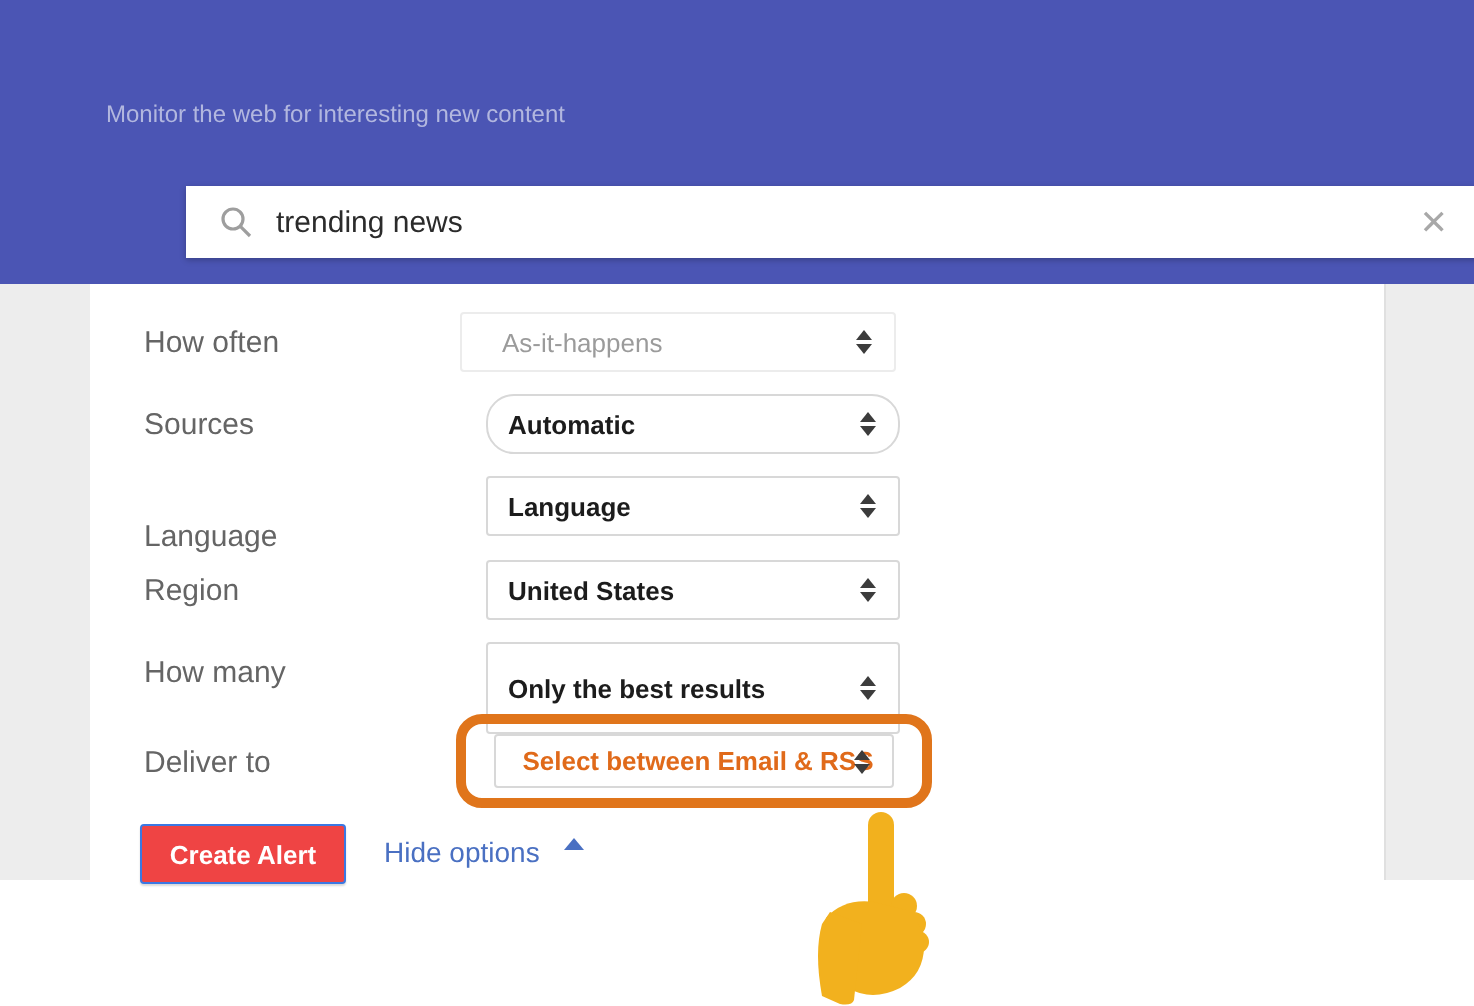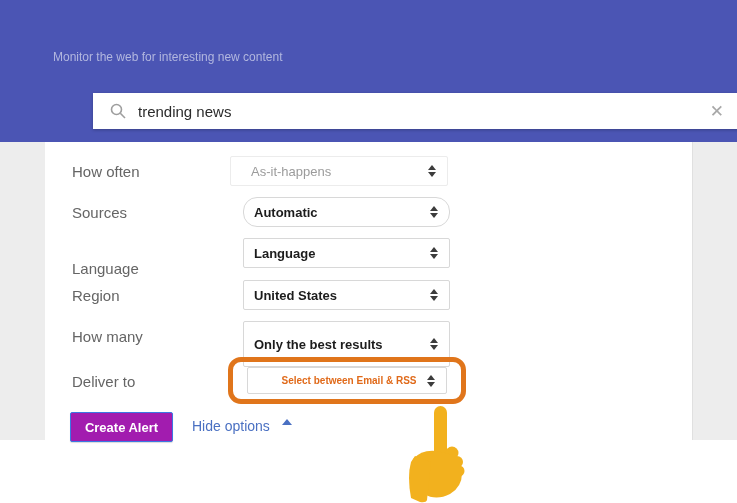--- a/index.html
+++ b/index.html
@@ -35,32 +35,32 @@
     display:flex;align-items:center;box-sizing:border-box;cursor:pointer;
   }
   .dd1{left:230px;top:156px;width:218px;height:30px;border-color:#ececec;}
   .dd2{left:243px;top:197px;width:207px;height:30px;border-radius:14px;}
   .dd3{left:243px;top:238px;width:207px;height:30px;}
   .dd4{left:243px;top:280px;width:207px;height:30px;}
   .dd5{left:243px;top:321px;width:207px;height:46px;}
   .dd6{left:247px;top:367px;width:200px;height:27px;z-index:2;}
   .ddval{font-size:13px;font-weight:700;color:#1c1c1c;padding-left:10px;white-space:nowrap;}
   .dd1 .ddval{font-weight:400;color:#9b9b9b;padding-left:20px;}
-  .dd6 .ddval{flex:1;text-align:center;color:#E06A1A;padding-left:6px;padding-right:2px;font-size:10px;}
+  .dd6 .ddval{flex:1;text-align:center;color:#E06A1A;padding-left:6px;padding-right:2px;font-size:13px;}
   .stepper{position:absolute;right:11px;top:50%;transform:translateY(-50%);display:flex;flex-direction:column;align-items:center;}
   .stepper .up{width:0;height:0;border-left:4px solid transparent;border-right:4px solid transparent;border-bottom:5px solid #3c3c3c;margin-bottom:2px;}
   .stepper .dn{width:0;height:0;border-left:4px solid transparent;border-right:4px solid transparent;border-top:5px solid #3c3c3c;}
   
   .highlight-ring{
     position:absolute;left:228px;top:357px;width:238px;height:47px;box-sizing:border-box;
     border:5px solid #E0751B;border-radius:13px;z-index:1;pointer-events:none;
   }
   
   .create-btn{
-    position:absolute;left:70px;top:412px;width:101px;height:28px;background:#a21caf;
+    position:absolute;left:70px;top:412px;width:101px;height:28px;background:#ef4444;
     border:1px solid #3b78e3;border-radius:2px;color:#ffffff;font-size:13px;font-weight:700;
     font-family:"Liberation Sans",sans-serif;display:flex;align-items:center;justify-content:center;
     cursor:pointer;box-shadow:0 1px 1px rgba(0,0,0,.15);
   }
   .hide-options{
     position:absolute;left:192px;top:418px;display:flex;cursor:pointer;
     font-size:14px;color:#4A70C2;
   }
   .caret-up{width:0;height:0;border-left:5px solid transparent;border-right:5px solid transparent;
     border-bottom:6px solid #4A70C2;margin-left:12px;margin-top:1px;}

